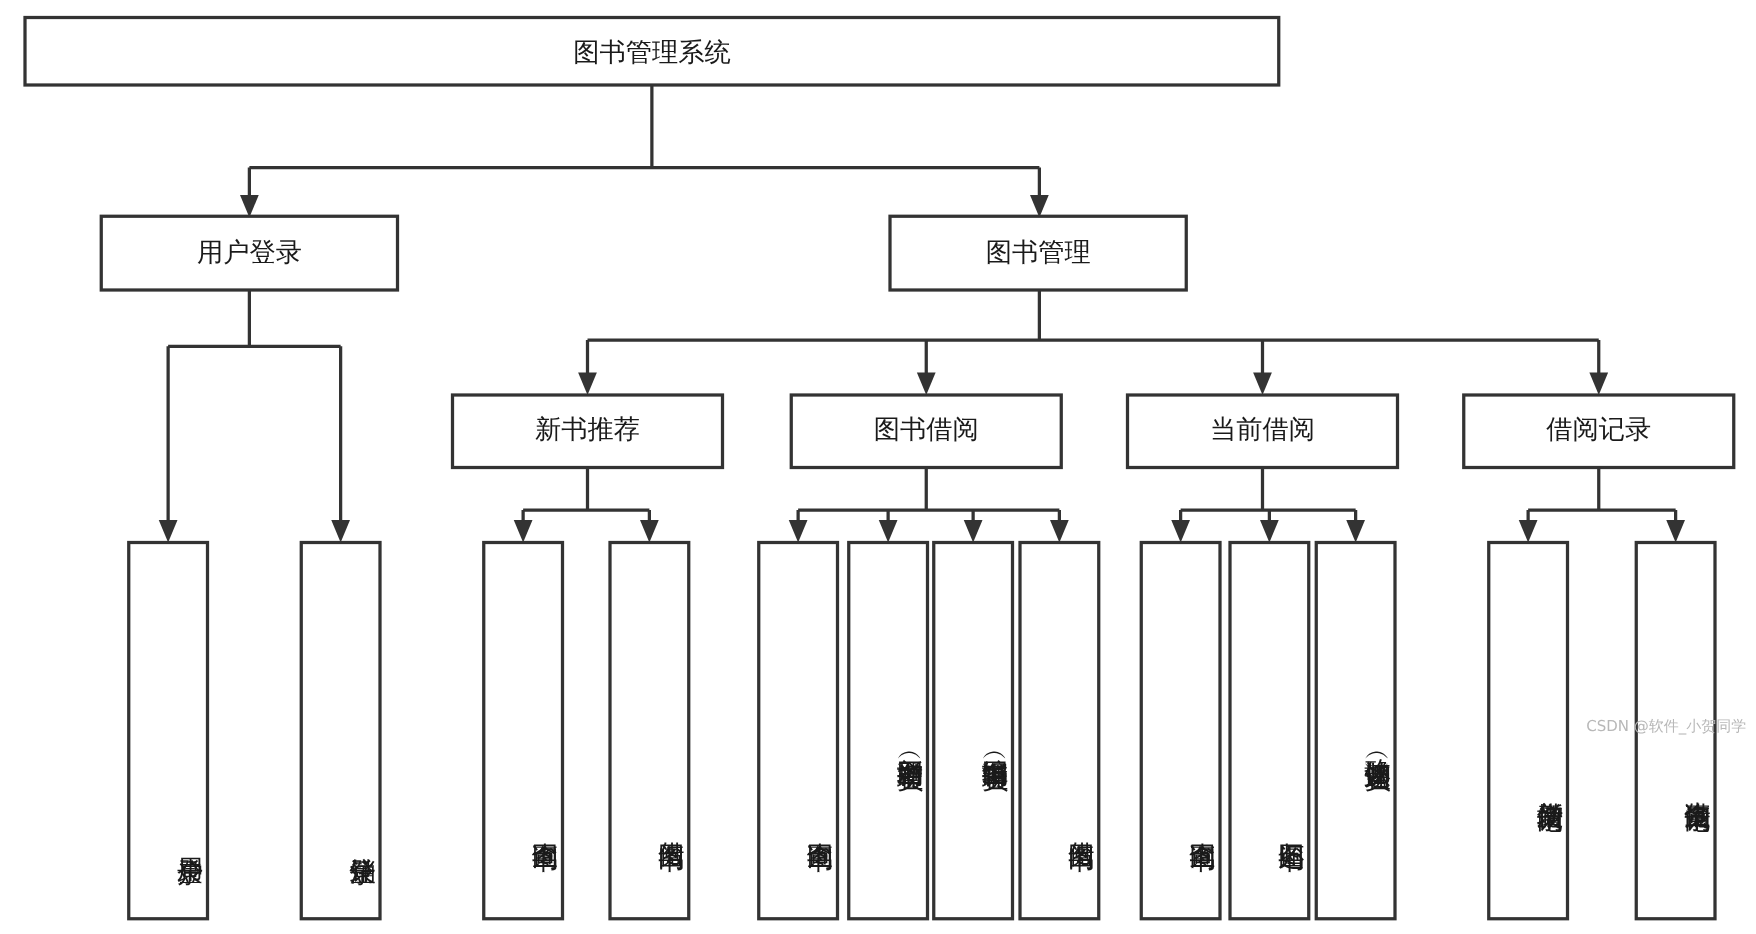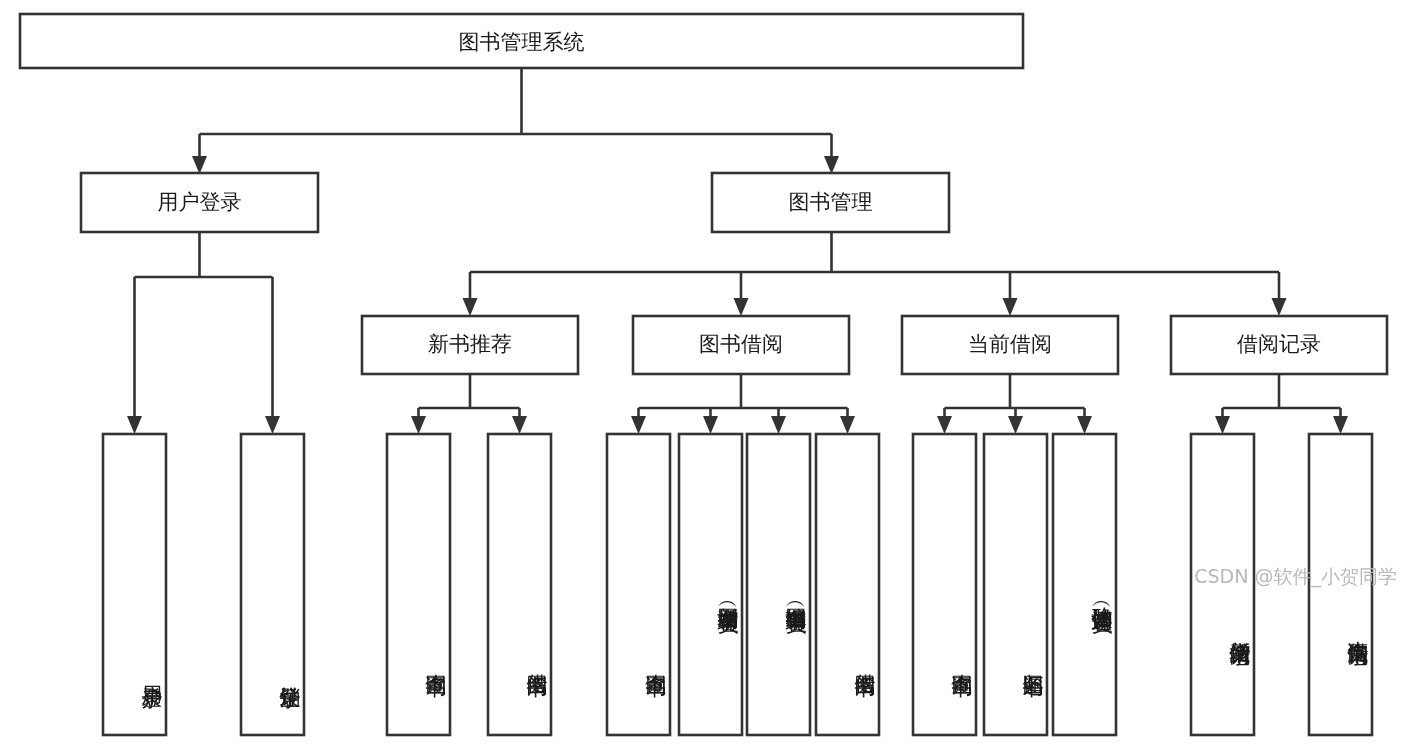--- a/index.html
+++ b/index.html
@@ -60,21 +60,21 @@
     align-items: flex-start;
     justify-content: center;
     text-align: left;
     pointer-events: none;
   }
   .watermark {
     position: absolute;
     right: 8px;
     bottom: 6px;
     font-family: "DejaVu Sans", "Liberation Sans", sans-serif;
-    font-size: 19px;
+    font-size: 12px;
     color: #b8b8b8;
     white-space: nowrap;
   }
 </style>
 </head>
 <body>
 
 <div id="diagram-root">
 
   <svg class="flowchart" viewBox="0 0 1405 747" xmlns="http://www.w3.org/2000/svg">

